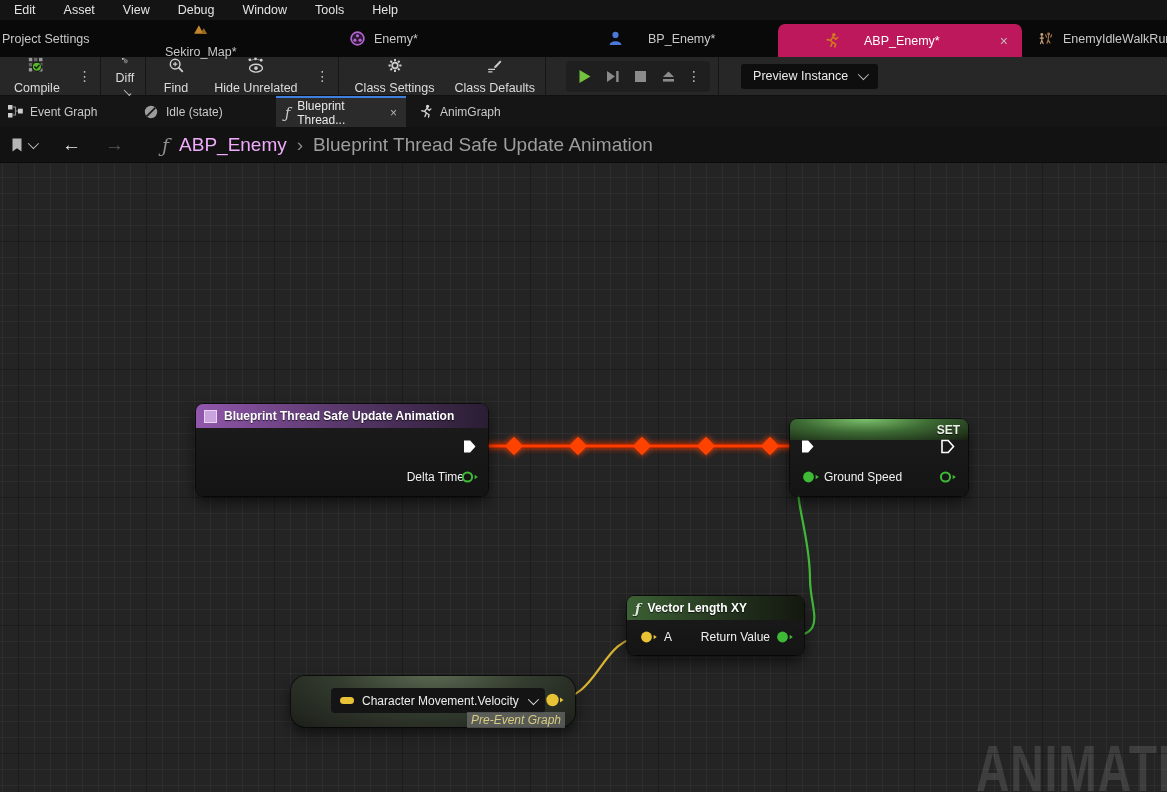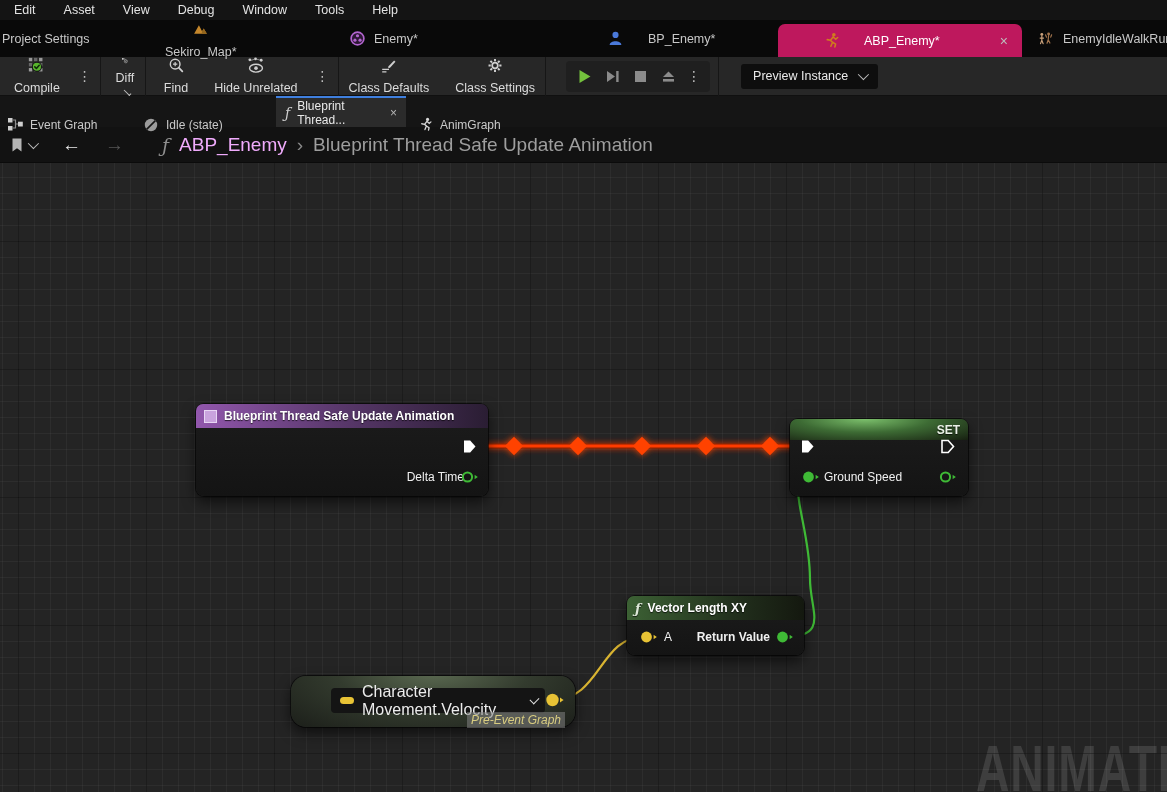--- a/index.html
+++ b/index.html
@@ -34,21 +34,21 @@
         border-bottom:1.6px solid #bdbdbd;transform:rotate(45deg) translateY(-2px);margin-left:2px;}
   .play-group{display:flex;align-items:center;background:#1f1f1f;border-radius:4px;height:31px;
               margin:0 8px 0 20px;padding:0 4px;}
   .pg-btn{display:flex;align-items:center;justify-content:center;width:28px;height:28px;cursor:pointer;}
   .preview-btn{display:flex;align-items:center;gap:8px;background:#0e0e0e;border-radius:3px;
                height:25px;padding:0 12px;margin-left:22px;font-size:12.5px;color:#eaeaea;cursor:pointer;}
 
   
   .doctabs{position:absolute;left:0;top:96px;width:100%;height:31px;background:#151515;z-index:27;}
   .dtab{position:absolute;top:0;height:31px;display:flex;align-items:center;gap:7px;
-        font-size:12px;color:#c9c9c9;cursor:pointer;margin-top:13px;}
+        font-size:12px;color:#c9c9c9;cursor:pointer;}
   .dtab-active{position:absolute;left:276px;top:0;width:130px;height:31px;background:#2b2b2b;
                border-top:2px solid #3f7fde;box-sizing:border-box;display:flex;align-items:center;
                gap:7px;padding:0 9px;font-size:12px;color:#e9e9e9;cursor:pointer;}
   .fglyph{font-family:"DejaVu Serif",serif;font-style:italic;color:#cfcfcf;}
 
   
   .crumbbar{position:absolute;left:0;top:127px;width:100%;height:36px;background:#121212;
             display:flex;align-items:center;z-index:26;border-bottom:1px solid #0b0b0b;box-sizing:border-box;}
   .nav-arrow{font-size:19px;font-weight:bold;padding:0 12px;cursor:pointer;}
   .crumb-f{font-family:"DejaVu Serif",serif;font-style:italic;font-size:19px;color:#8f8f8f;margin:0 10px 0 26px;}
@@ -82,21 +82,21 @@
   .hdr-fngreen{background:linear-gradient(90deg,#3c6134 0%,#22301d 60%,#14180f 100%);}
   .pin{position:absolute;cursor:crosshair;}
   .pin-label{position:absolute;font-size:12px;color:#f0f0f0;white-space:nowrap;}
 
   .velocity-node{position:absolute;left:291px;top:513px;width:284px;height:51px;z-index:4;
                  border-radius:15px;cursor:grab;
                  background:radial-gradient(ellipse at 50% -10%,#5c6b52 0%,#333b2e 48%,#1c1f1a 100%);
                  box-shadow:0 6px 14px rgba(0,0,0,.6),0 0 0 1px rgba(0,0,0,.6);}
   .vel-dropdown{position:absolute;left:40px;top:12px;width:214px;height:25px;background:#141414;
                 border-radius:4px;display:flex;align-items:center;gap:8px;padding:0 9px;
-                box-sizing:border-box;font-size:16px;color:#ececec;cursor:pointer;}
+                box-sizing:border-box;font-size:12px;color:#ececec;cursor:pointer;}
   .vel-pill{width:14px;height:7px;border-radius:3.5px;background:#e8c335;flex:0 0 auto;}
   .vel-context{position:absolute;left:176px;top:36px;background:rgba(130,130,130,.55);
                color:#d8cc80;font-size:12px;font-style:italic;padding:0 4px;line-height:16px;}
   .settitle{flex:1;text-align:right;color:#e9f0e6;}
 </style>
 </head>
 <body>
 
 <div id="app">
 
@@ -205,35 +205,35 @@
           <circle cx="15" cy="3.4" r="1.5" fill="#cfcfcf"></circle>
         <path d="M4.3 3.6 L7.6 2.4 M10.4 2.4 L13.6 3.2" stroke="#8f8f8f" stroke-width="1"></path>
         <ellipse cx="9.5" cy="11.8" rx="6.8" ry="4.2" fill="none" stroke="#cfcfcf" stroke-width="1.5"></ellipse>
         <circle cx="9.5" cy="11.8" r="1.9" fill="#cfcfcf"></circle>
       </svg>
       <span>Hide Unrelated</span>
     </div>
     <div class="tb-kebab">⋮</div>
     <div class="tb-div"></div>
 
-    <div class="tb-btn">
-      <svg width="20" height="20" viewBox="0 0 20 20">
-        <path d="M9.5 11 L16 4 L17.6 5.6 L11.2 12.6 L9 13.2 Z" fill="#cfcfcf"></path>
-        <path d="M2 14.5 H10 M2 17.5 H7" stroke="#cfcfcf" stroke-width="1.6"></path>
-      </svg>
-      <span>Class Defaults</span>
-    </div>
     <div class="tb-btn" style="padding-left:16px;">
       <svg width="20" height="20" viewBox="0 0 20 20">
         <circle cx="10" cy="10" r="3.3" fill="none" stroke="#cfcfcf" stroke-width="2"></circle>
         <g stroke="#cfcfcf" stroke-width="2.3">
           <path d="M15 10 H17.6 M13.54 13.54 L15.4 15.4 M10 15 V17.6 M6.46 13.54 L4.6 15.4 M5 10 H2.4 M6.46 6.46 L4.6 4.6 M10 5 V2.4 M13.54 6.46 L15.4 4.6"></path>
         </g>
       </svg>
       <span>Class Settings</span>
+    </div>
+    <div class="tb-btn">
+      <svg width="20" height="20" viewBox="0 0 20 20">
+        <path d="M9.5 11 L16 4 L17.6 5.6 L11.2 12.6 L9 13.2 Z" fill="#cfcfcf"></path>
+        <path d="M2 14.5 H10 M2 17.5 H7" stroke="#cfcfcf" stroke-width="1.6"></path>
+      </svg>
+      <span>Class Defaults</span>
     </div>
     <div class="tb-div"></div>
 
     <div class="play-group">
       <div class="pg-btn">
         <svg width="17" height="17" viewBox="0 0 17 17">
           <path d="M3.5 2 L14.5 8.5 L3.5 15 Z" fill="#74c13d"></path>
         </svg>
       </div>
       <div class="pg-btn">
@@ -380,21 +380,21 @@
     <div class="node" style="left:627px;top:433px;width:177px;height:59px;">
       <div class="node-header hdr-fngreen">
         <span class="fglyph" style="font-size:13px;color:#dde8d8;">ƒ</span>
         <span>Vector Length XY</span>
       </div>
       <svg class="pin" style="left:13px;top:34px;" width="18" height="14" viewBox="0 0 18 14">
         <circle cx="6.5" cy="7" r="5.4" fill="#e8c335"></circle>
         <path d="M13.6 4.8 L16.8 7 L13.6 9.2 Z" fill="#e8c335"></path>
       </svg>
       <span class="pin-label" style="left:37px;top:34px;">A</span>
-      <span class="pin-label" style="right:34px;top:34px;font-weight:bold;">Return Value</span>
+      <span class="pin-label" style="right:34px;top:34px;">Return Value</span>
       <svg class="pin" style="left:149px;top:34px;" width="18" height="14" viewBox="0 0 18 14">
         <circle cx="6.5" cy="7" r="5.4" fill="#3fba36"></circle>
         <path d="M13.6 4.8 L16.8 7 L13.6 9.2 Z" fill="#3fba36"></path>
       </svg>
     </div>
 
     <div class="velocity-node">
       <div class="vel-dropdown">
         <span class="vel-pill"></span>
         <span>Character Movement.Velocity</span>

